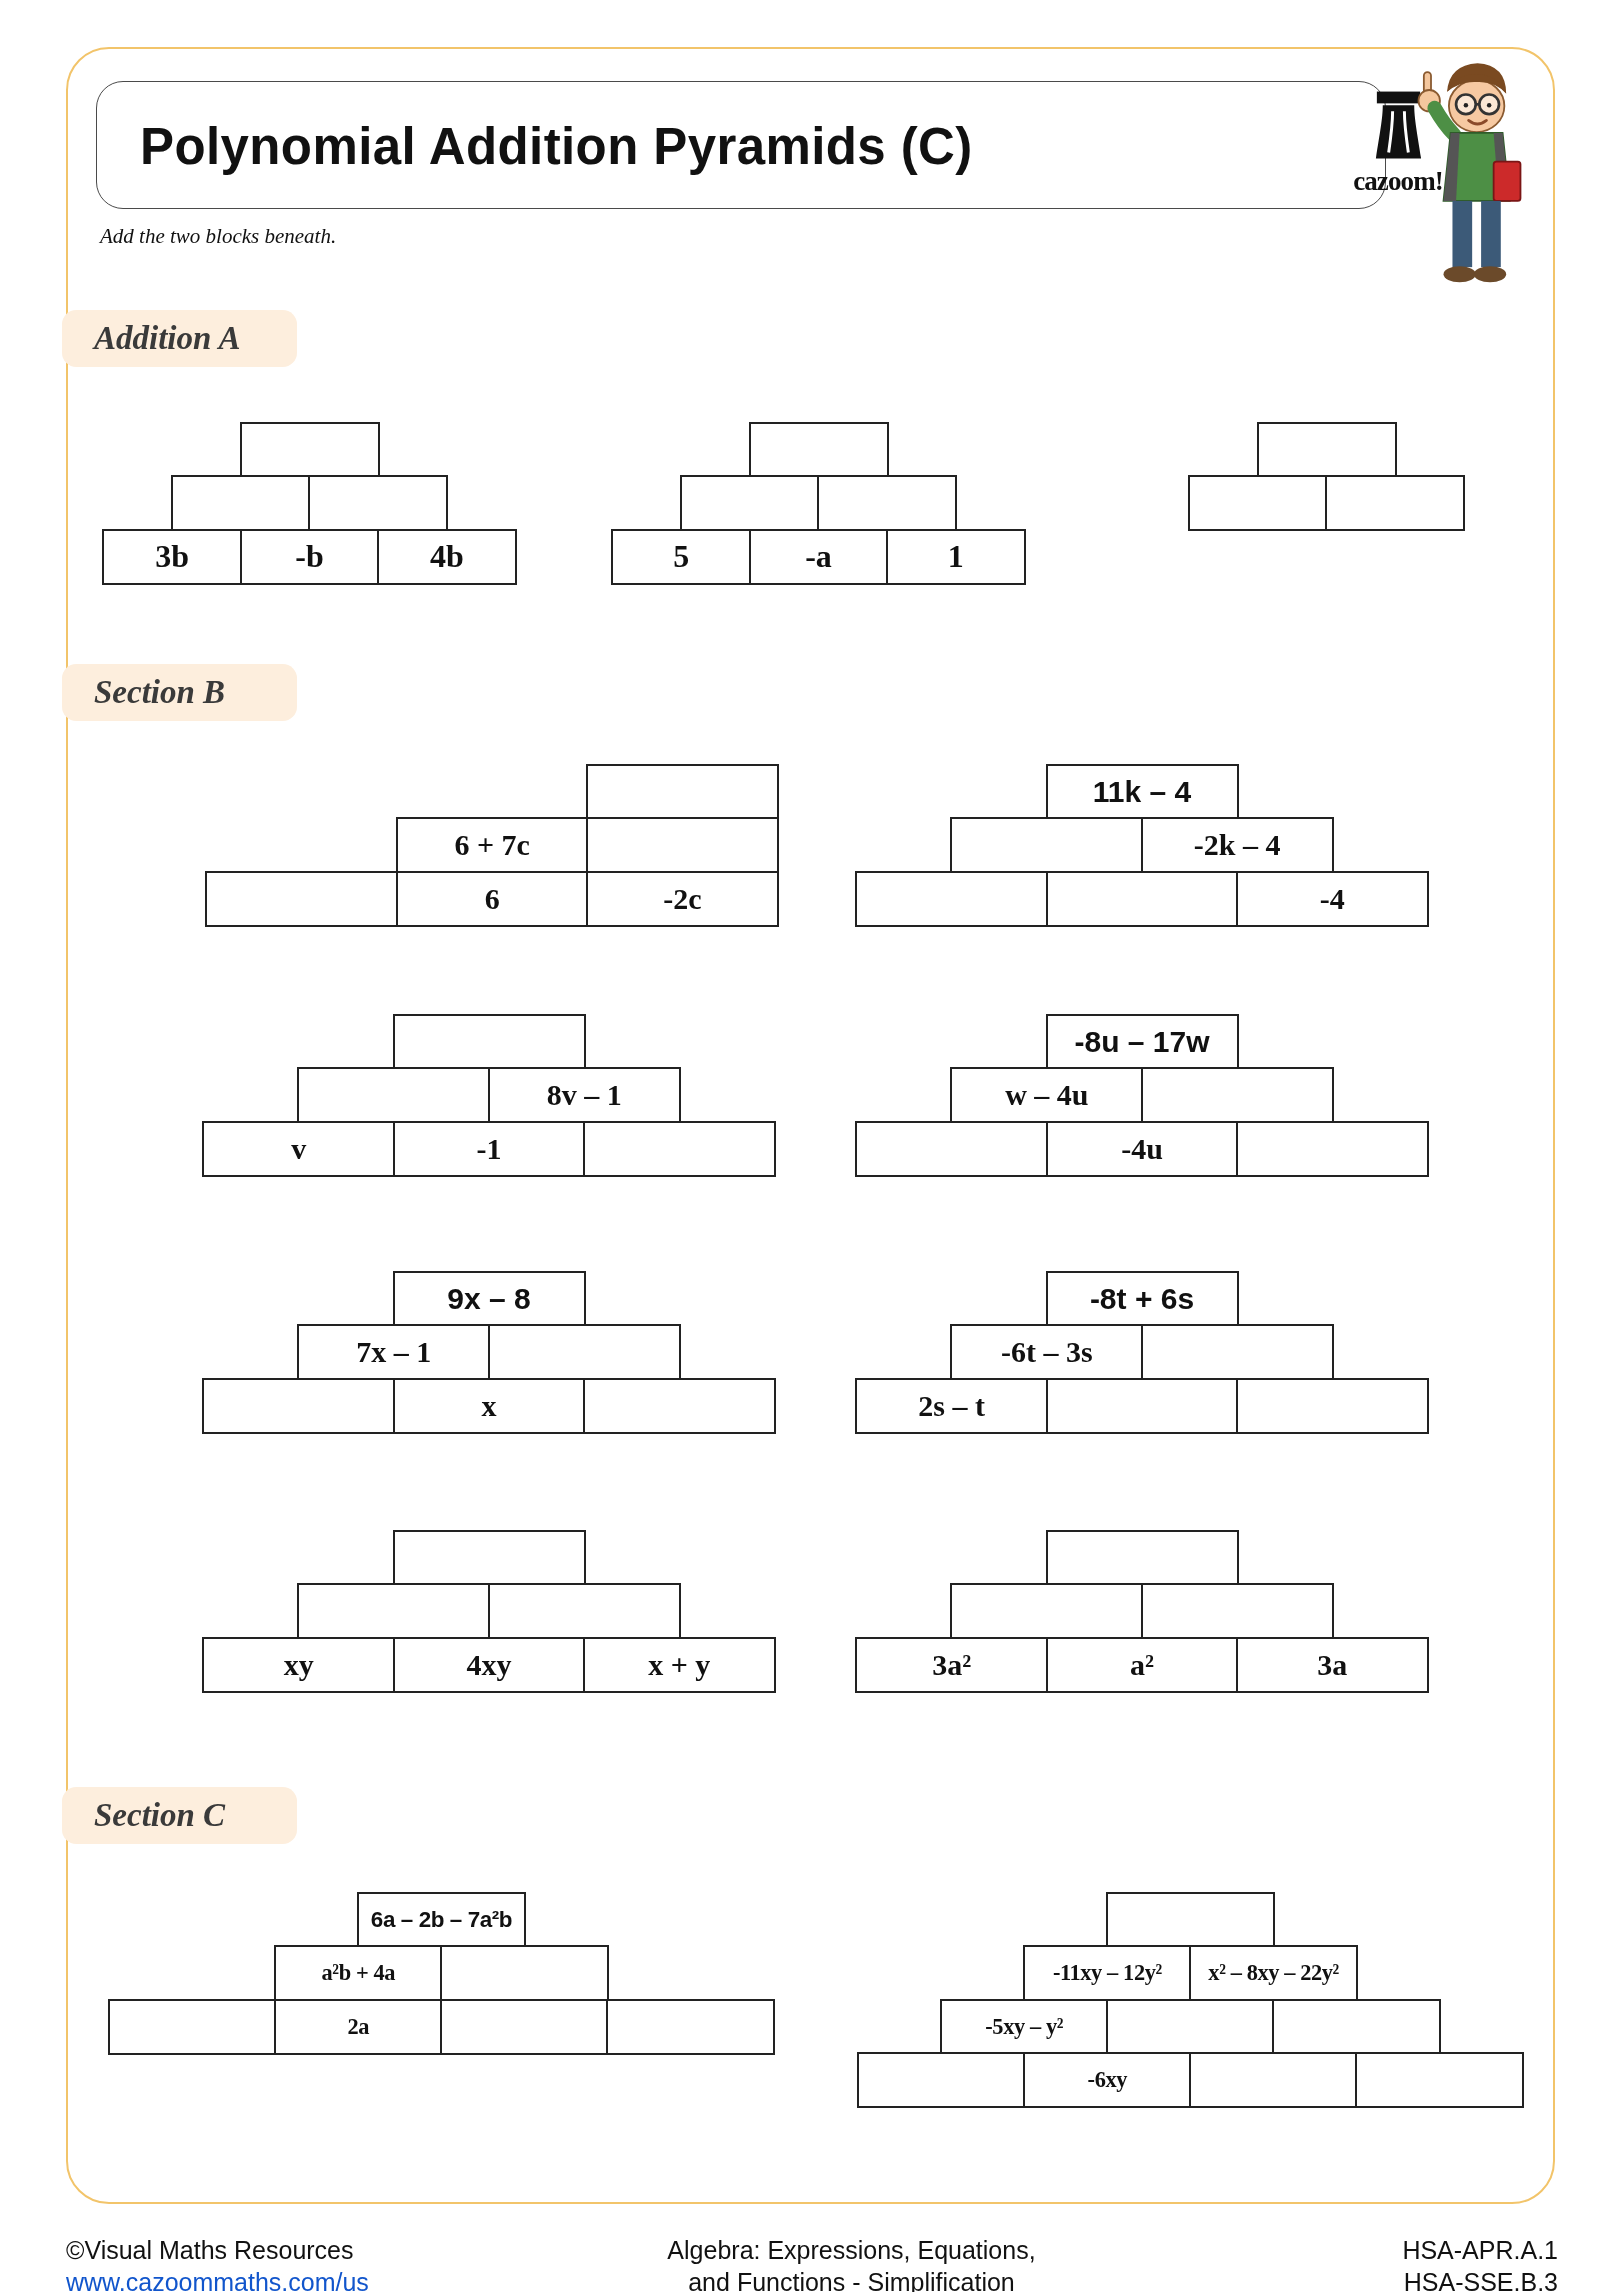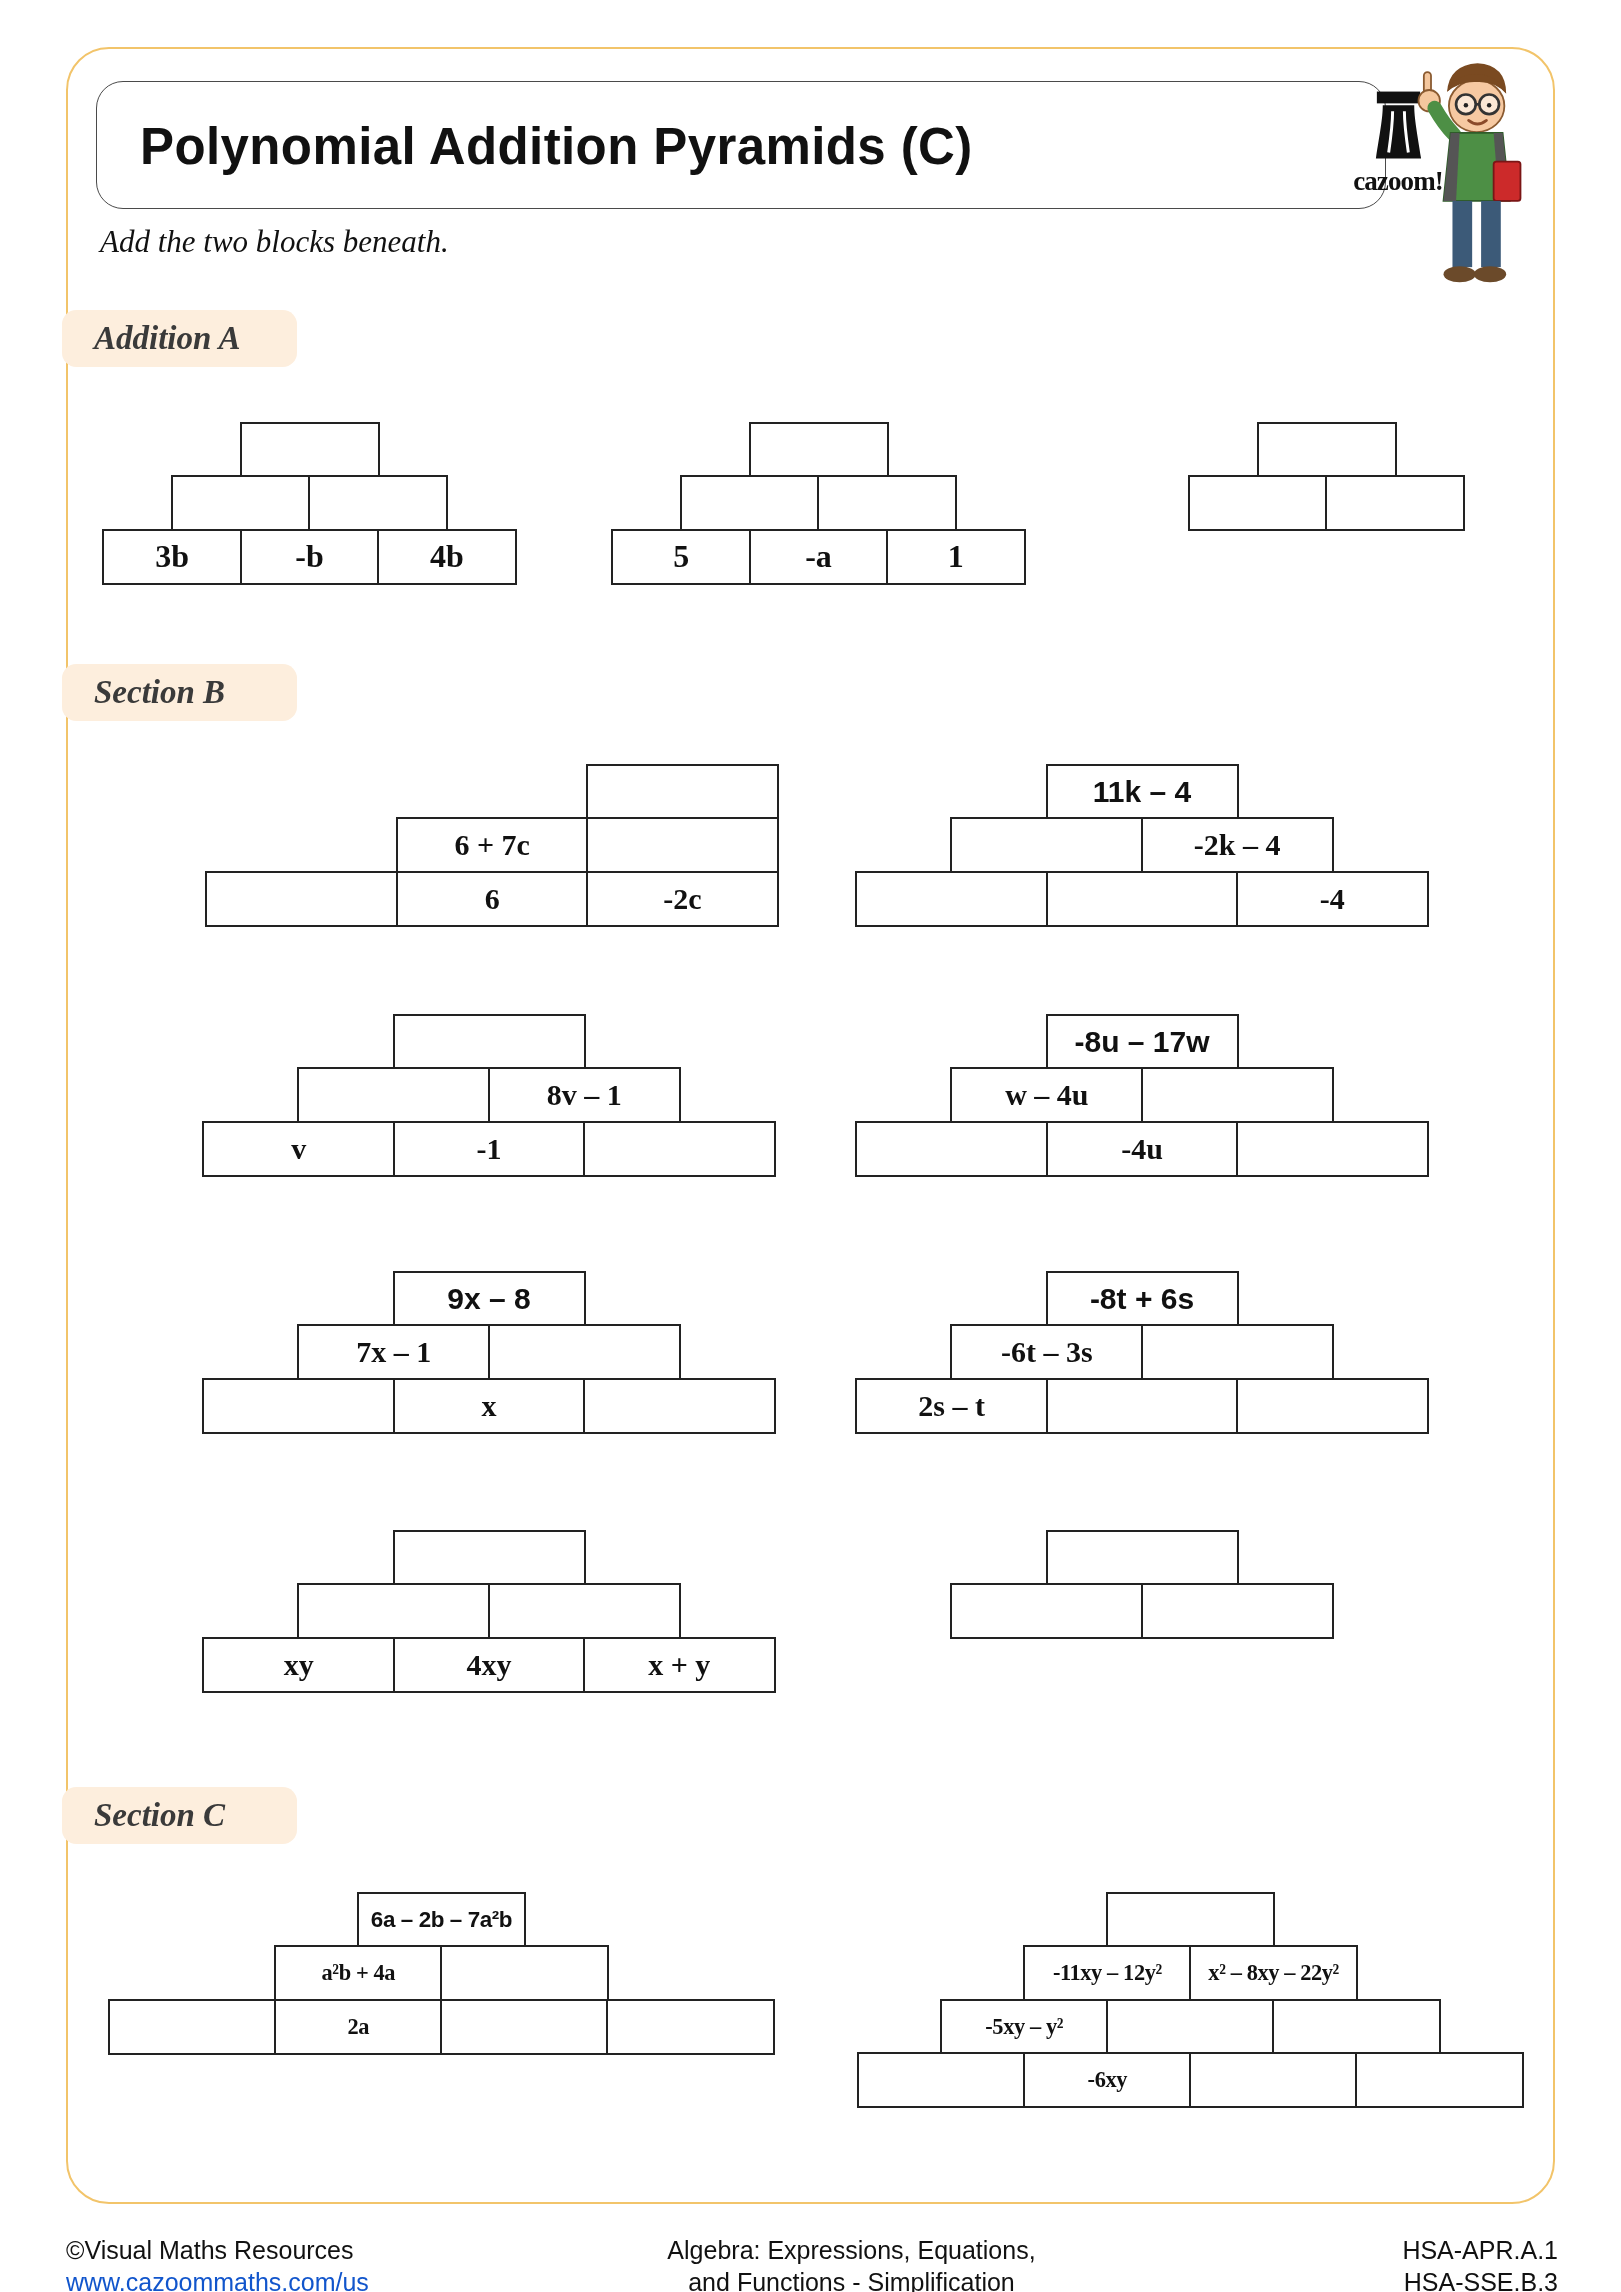--- a/index.html
+++ b/index.html
@@ -14,21 +14,21 @@
   .title { position:absolute; left:43px; top:0; height:128px; display:flex; align-items:center;
            font-size:51px; font-weight:bold; color:#111; letter-spacing:0.4px; }
 
   .logo { position:absolute; left:1243px; top:7.2px; width:116px; text-align:center; }
   .logo-text { font-family:"Liberation Serif", serif; font-weight:bold; font-size:27px; color:#111;
                margin-top:1.8px; letter-spacing:-0.9px; }
 
   .mascot { position:absolute; left:1397px; top:54px; width:136px; height:242px; }
 
   .instruction { position:absolute; left:100px; top:224px; font-family:"Liberation Serif", serif;
-                 font-style:italic; font-size:31px; color:#111; }
+                 font-style:italic; font-size:21px; color:#111; }
 
   .section-label { position:absolute; left:62px; width:235px; height:57px; background:#fdeedd;
                    border-radius:14.3px; display:flex; align-items:center; padding-left:32px;
                    font-family:"Liberation Serif", serif; font-style:italic; font-weight:bold;
                    font-size:33px; color:#3a3a3a; }
   #sec-a { top:310px; } #sec-b { top:664px; } #sec-c { top:1787px; }
 
   .pyramid { position:absolute; display:flex; flex-direction:column; align-items:center; }
   .prow { display:flex; justify-content:center; }
   .prow:not(:first-child) { margin-top:-2.7px;font-family:Liberation Serif, serif; }
@@ -249,20 +249,25 @@
     </div>
   </div>
 <div id="py-b8" class="pyramid size-b">
     <div class="prow">
       <div class="pblock"></div>
     </div>
     <div class="prow">
       <div class="pblock"></div>
       <div class="pblock"></div>
     </div>
+    <div class="prow">
+      <div class="pblock">3a²</div>
+      <div class="pblock">a²</div>
+      <div class="pblock">3a</div>
+    </div>
   </div>
 
 <div id="py-c1" class="pyramid size-c">
     <div class="prow">
       <div class="pblock">6a – 2b – 7a²b</div>
     </div>
     <div class="prow">
       <div class="pblock">a²b + 4a</div>
       <div class="pblock"></div>
     </div>

